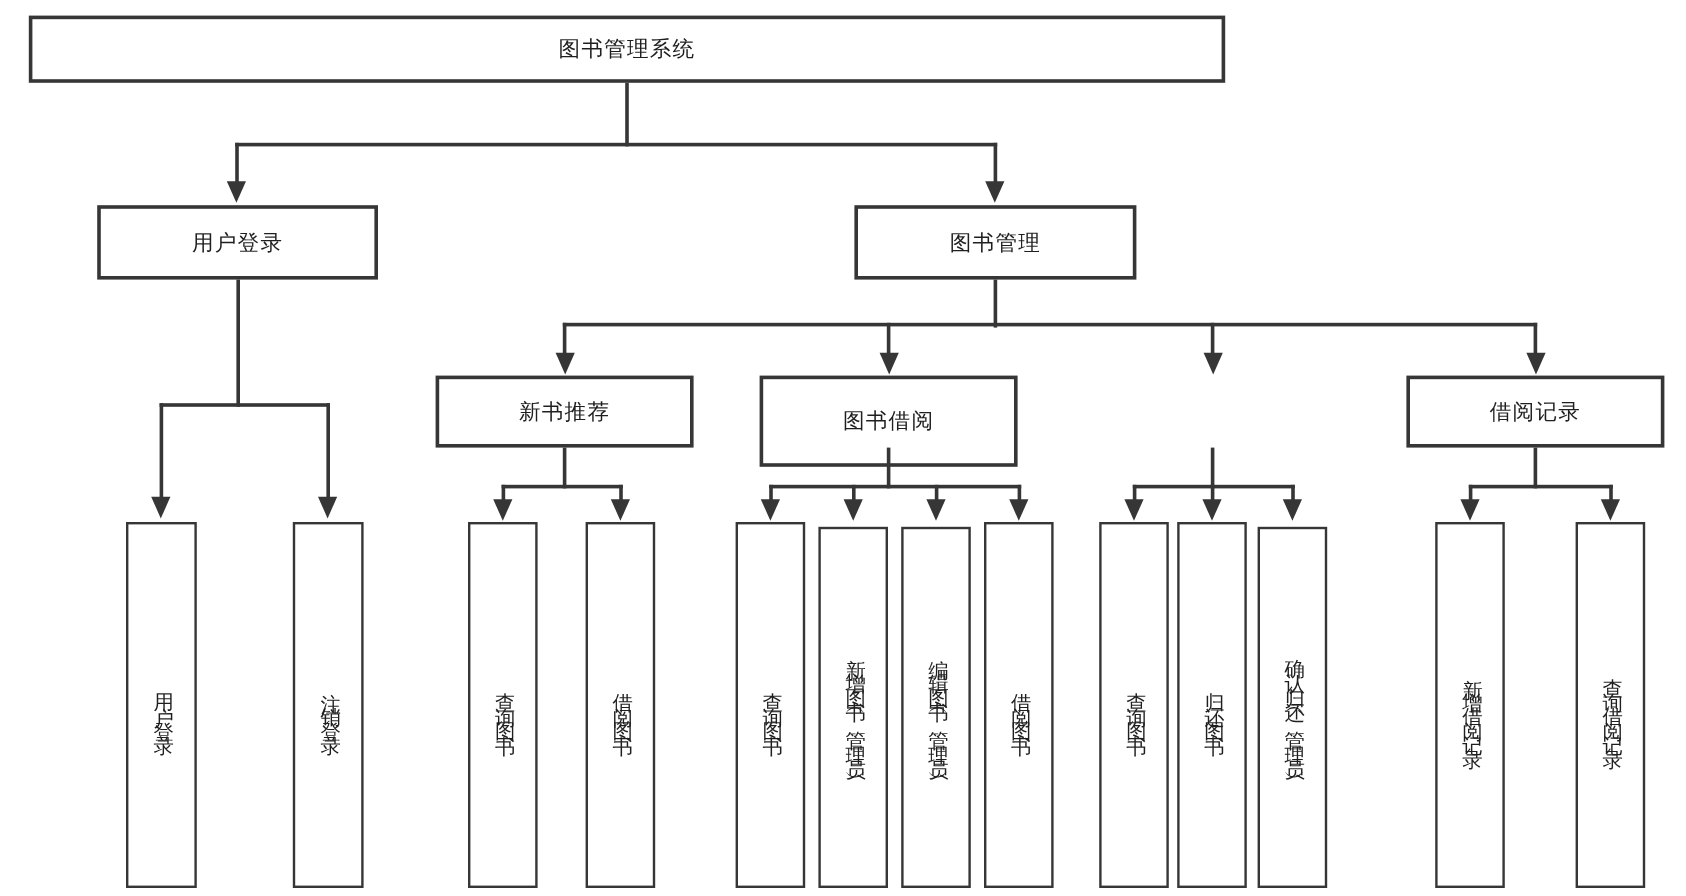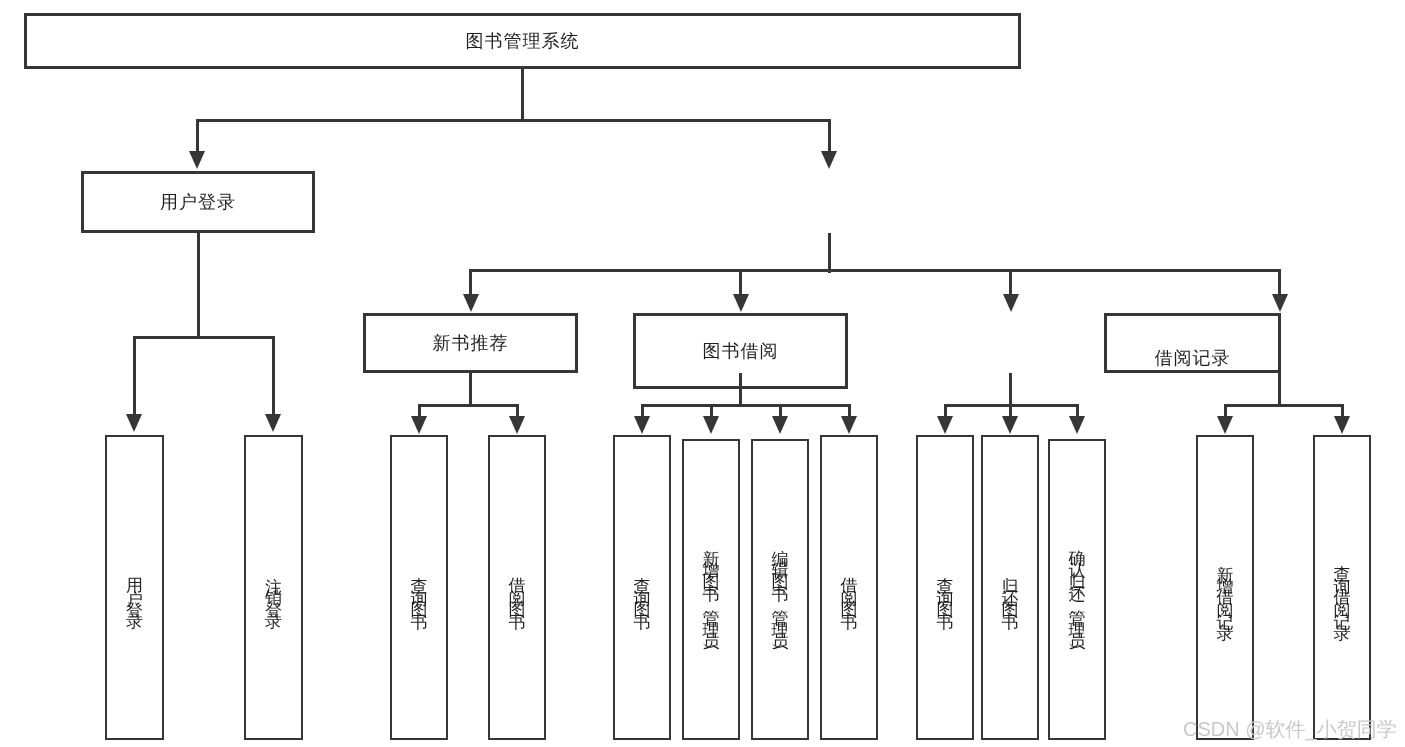--- a/index.html
+++ b/index.html
@@ -8,21 +8,21 @@
     --background: #ffffff;
     --watermark: #c8c8c8;
   }
   * { margin: 0; padding: 0; }
   html, body { background: var(--background); }
   .canvas {
     position: relative;
     width: 1405px;
     height: 747px;
     background: var(--background);
-    font-family: Liberation Sans, sans-serif;
+    font-family: Liberation Mono, monospace;
     overflow: hidden;
   }
   .hbox {
     position: absolute;
     box-sizing: border-box;
     border: 3px solid var(--line);
     background: var(--background);
     display: flex;
     align-items: center;
     justify-content: center;
@@ -80,20 +80,23 @@
 
   <div class="line" style="left:520.5px; top:69px; width:3px; height:53px;"></div>
   <div class="line" style="left:195.5px; top:119px; width:635px; height:3px;"></div>
   <div class="line" style="left:195.5px; top:119px; width:3px; height:33px;"></div>
   <div class="arrow" style="left:189px; top:151px;"></div>
   <div class="line" style="left:827.5px; top:119px; width:3px; height:33px;"></div>
   <div class="arrow" style="left:821px; top:151px;"></div>
 
   <div class="hbox" style="left:81px; top:171px; width:234px; height:62px;">
     <span>用户登录</span>
+  </div>
+  <div class="hbox" style="left:712px; top:171px; width:235px; height:62px;">
+    <span>图书管理</span>
   </div>
 
   <div class="line" style="left:196.5px; top:233px; width:3px; height:106px;"></div>
   <div class="line" style="left:132.5px; top:336px; width:142px; height:3px;"></div>
   <div class="line" style="left:132.5px; top:336px; width:3px; height:79px;"></div>
   <div class="arrow" style="left:126px; top:414px;"></div>
   <div class="line" style="left:271.5px; top:336px; width:3px; height:79px;"></div>
   <div class="arrow" style="left:265px; top:414px;"></div>
 
   <div class="line" style="left:827.5px; top:233px; width:3px; height:40px;"></div>
@@ -106,21 +109,21 @@
   <div class="arrow" style="left:1002.5px; top:294px;"></div>
   <div class="line" style="left:1278px; top:269px; width:3px; height:26px;"></div>
   <div class="arrow" style="left:1271.5px; top:294px;"></div>
 
   <div class="hbox" style="left:363px; top:313px; width:215px; height:60px;">
     <span>新书推荐</span>
   </div>
   <div class="hbox" style="left:633px; top:313px; width:215px; height:76px;">
     <span>图书借阅</span>
   </div>
-  <div class="hbox" style="left:1104px; top:313px; width:177px; height:60px;align-items:flex-end;">
+  <div class="hbox" style="left:1172px; top:313px; width:215px; height:60px;">
     <span>借阅记录</span>
   </div>
 
   <div class="line" style="left:469px; top:373px; width:3px; height:34px;"></div>
   <div class="line" style="left:417.5px; top:404px; width:101px; height:3px;"></div>
   <div class="line" style="left:417.5px; top:404px; width:3px; height:13px;"></div>
   <div class="arrow" style="left:411px; top:416px;"></div>
   <div class="line" style="left:515.5px; top:404px; width:3px; height:13px;"></div>
   <div class="arrow" style="left:509px; top:416px;"></div>
 
@@ -188,15 +191,14 @@
     <span class="vtxt">确认归还（管理员）</span>
   </div>
 
   <div class="vbox" style="left:1196px; top:435px; width:58px; height:305px;">
     <span class="vtxt">新增借阅记录</span>
   </div>
   <div class="vbox" style="left:1313px; top:435px; width:58px; height:305px;">
     <span class="vtxt">查询借阅记录</span>
   </div>
 
-  <div class="watermark">CSDN @软件_小贺同学</div>
 
 </div>
 
 </body></html>

